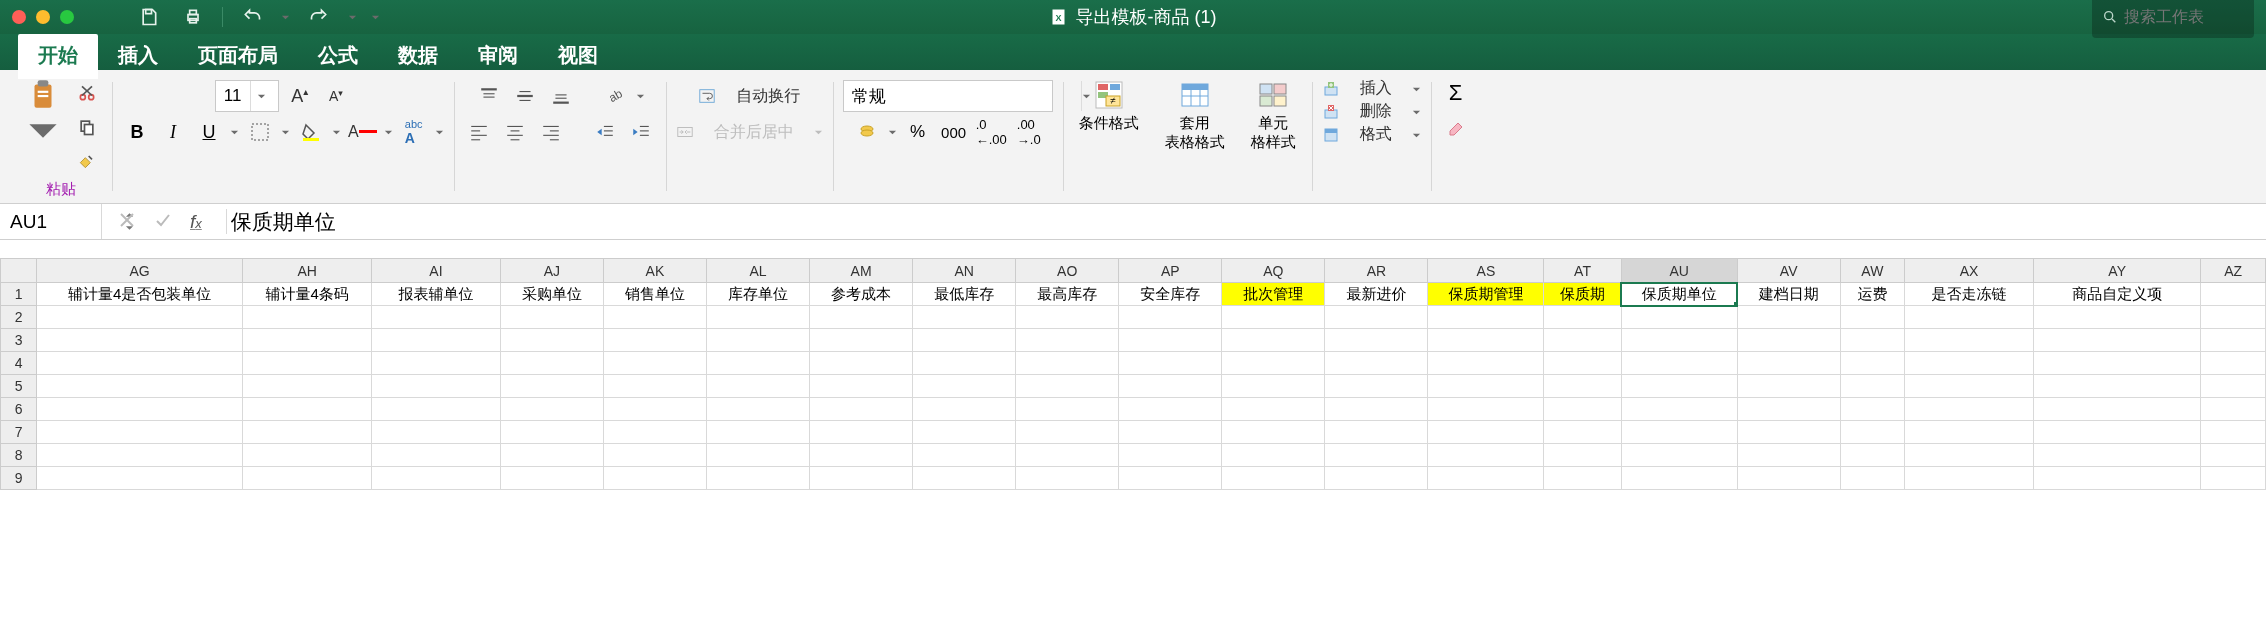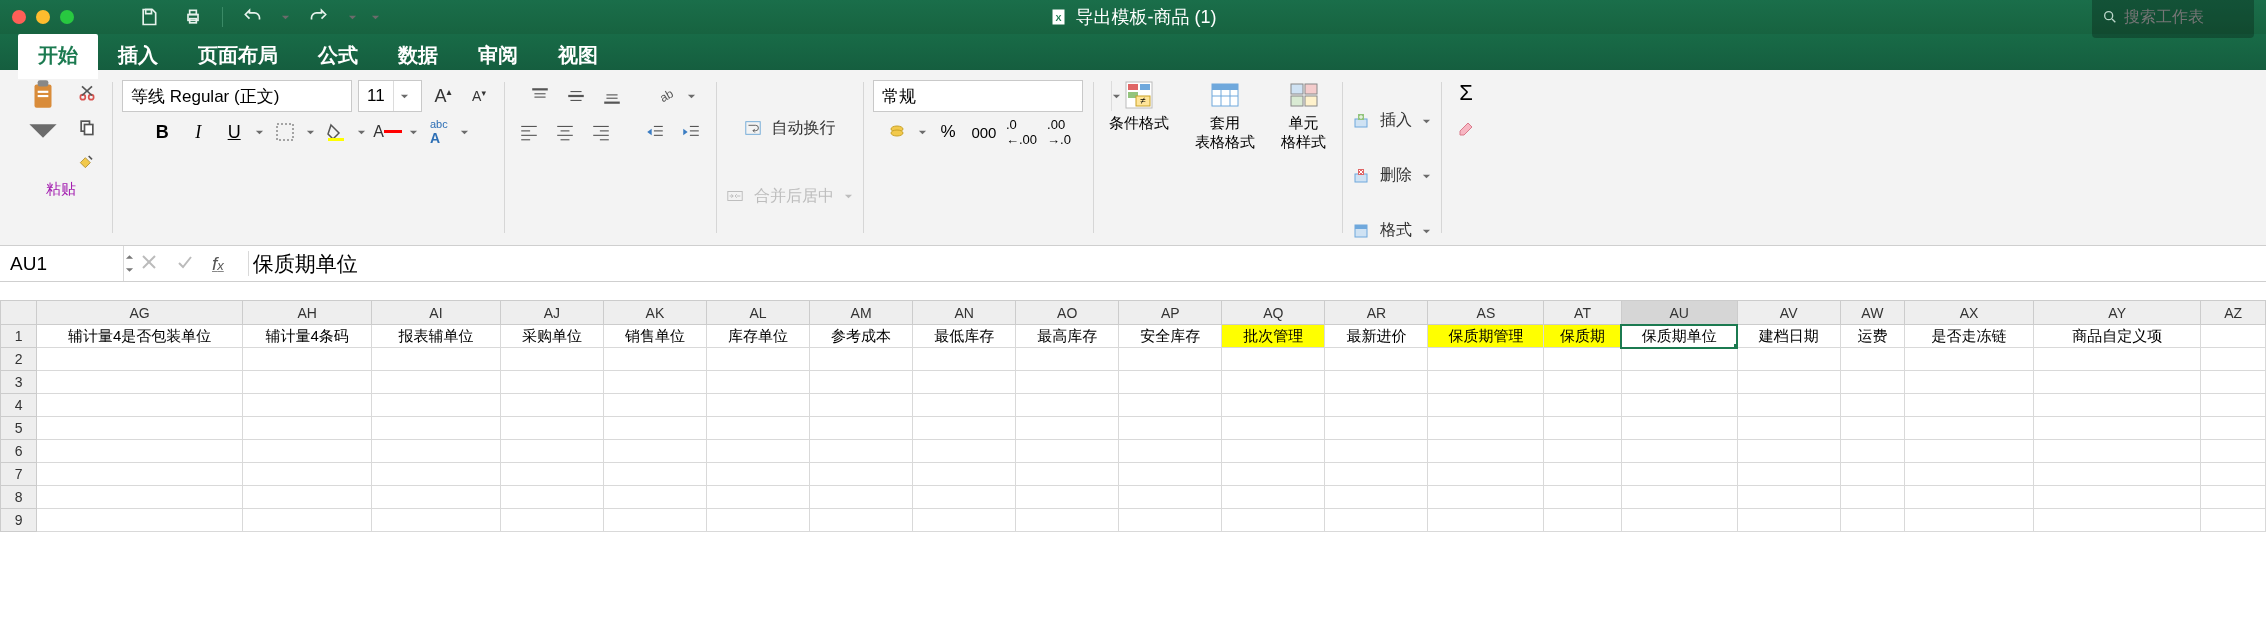--- a/index.html
+++ b/index.html
@@ -32,25 +32,25 @@
   .btn { display:flex; align-items:center; justify-content:center; min-width:30px; height:30px; border:1px solid transparent; border-radius:3px; cursor:pointer; }
   .btn svg { width:20px; height:20px; }
   .caret svg { width:9px; height:9px; fill:#6b6b6b; }
   .combo { display:flex; align-items:center; border:1px solid #c9c9c9; background:#fff; height:32px; }
   .combo input { border:none; outline:none; padding:0 8px; font-size:17px; background:transparent; }
   .combo .cbtn { width:22px; height:100%; display:flex; align-items:center; justify-content:center; border-left:1px solid #dcdcdc; cursor:pointer; }
   .bigbtn { display:flex; flex-direction:column; align-items:center; gap:2px; padding:0 6px; cursor:pointer; }
   .bigbtn svg { width:34px; height:34px; }
   .miniicon { width:18px; height:18px; }
   .stack { display:flex; flex-direction:column; gap:4px; }
-  .cellsrow { display:flex; align-items:center; gap:10px; font-size:16px; color:#333;margin-top:32px; }
+  .cellsrow { display:flex; align-items:center; gap:20px; font-size:16px; color:#333; }
 
   
   .formulabar { height:36px; border-bottom:1px solid #cfcfcf; display:flex; align-items:center; background:#fff; }
-  .namebox { width:124px; display:flex; align-items:center; border-right:1px solid #d9d9d9; height:100%;gap:41px; }
+  .namebox { width:102px; display:flex; align-items:center; border-right:1px solid #d9d9d9; height:100%;gap:41px; }
   .namebox input { border:none; outline:none; font-size:19px; width:84px; padding-left:10px; }
   .namebox .stepper { width:20px; display:flex; flex-direction:column; }
   .namebox .stepper div { height:14px; display:flex; align-items:center; justify-content:center; cursor:pointer; }
   .fx-actions { display:flex; align-items:center; gap:18px; padding:0 16px; color:#888;text-decoration:underline; }
   .fx-actions svg { width:18px; height:18px; }
   .fxlabel { font-style:italic; font-size:19px; color:#555; margin-right:8px; }
   .formula-input { flex:1; border:none; outline:none; font-size:21px; padding-left:4px; }
 
   
   .gridwrap { position:relative;margin-top:18px; }
@@ -171,28 +171,20 @@
               <path d="M14 6l4 4" stroke="#555" stroke-width="2"></path>
             </svg>
           </span>
       </div>
     </div>
     <div class="grouplabel">粘贴</div>
   </div>
 
   <div class="group">
     <div class="rrow">
-      <div class="combo" style="width:230px;">
-        <input value="等线 Regular (正文)" style="">
-        <div class="cbtn">
-            <svg viewBox="0 0 10 10" width="9" height="9">
-              <path d="M1 3l4 4 4-4z" fill="#6b6b6b"></path>
-            </svg>
-          </div>
-      </div>
       <div class="combo" style="width:64px;">
         <input style="width: 34px;" value="11">
         <div class="cbtn">
             <svg viewBox="0 0 10 10" width="9" height="9">
               <path d="M1 3l4 4 4-4z" fill="#6b6b6b"></path>
             </svg>
           </div>
       </div>
       <span class="btn">
           <span style="font-size:18px;color:#333;">A<span style="font-size:10px;vertical-align:top;">▴</span></span>

